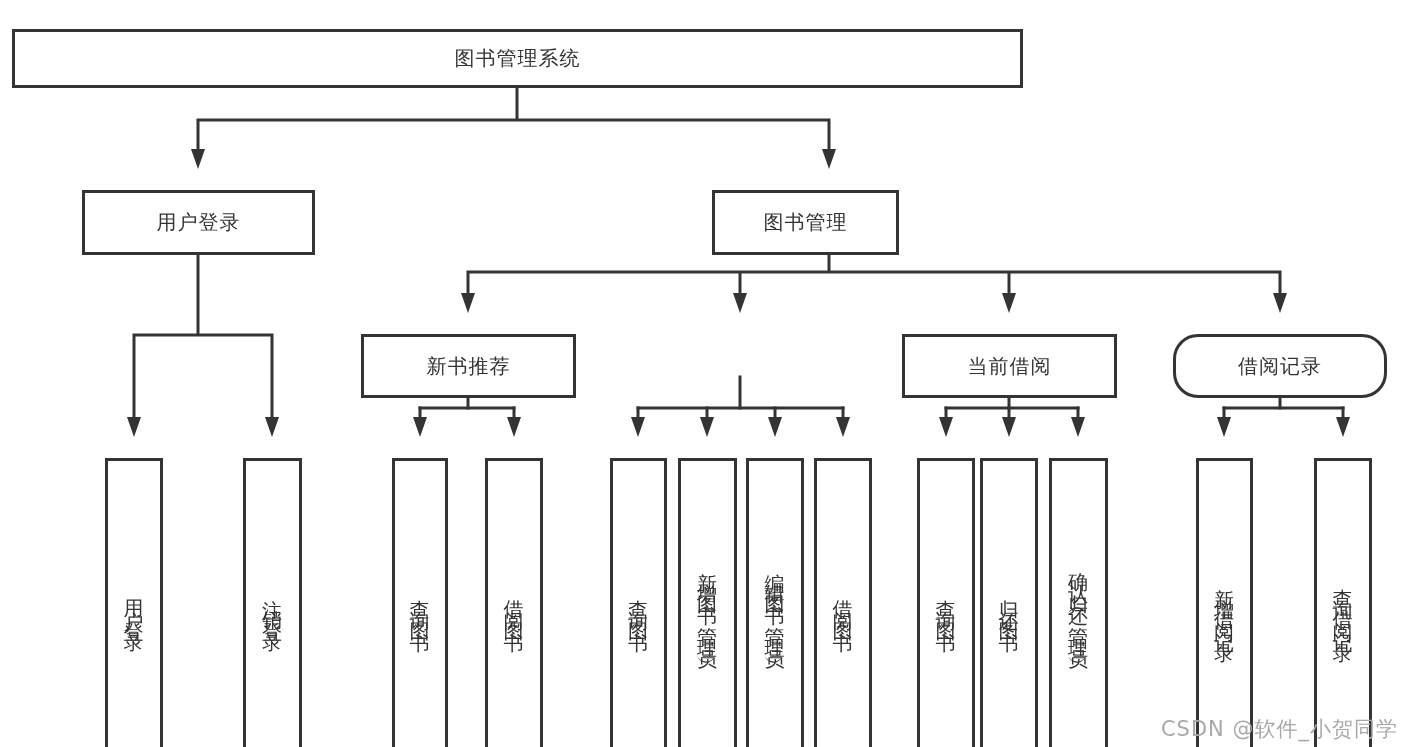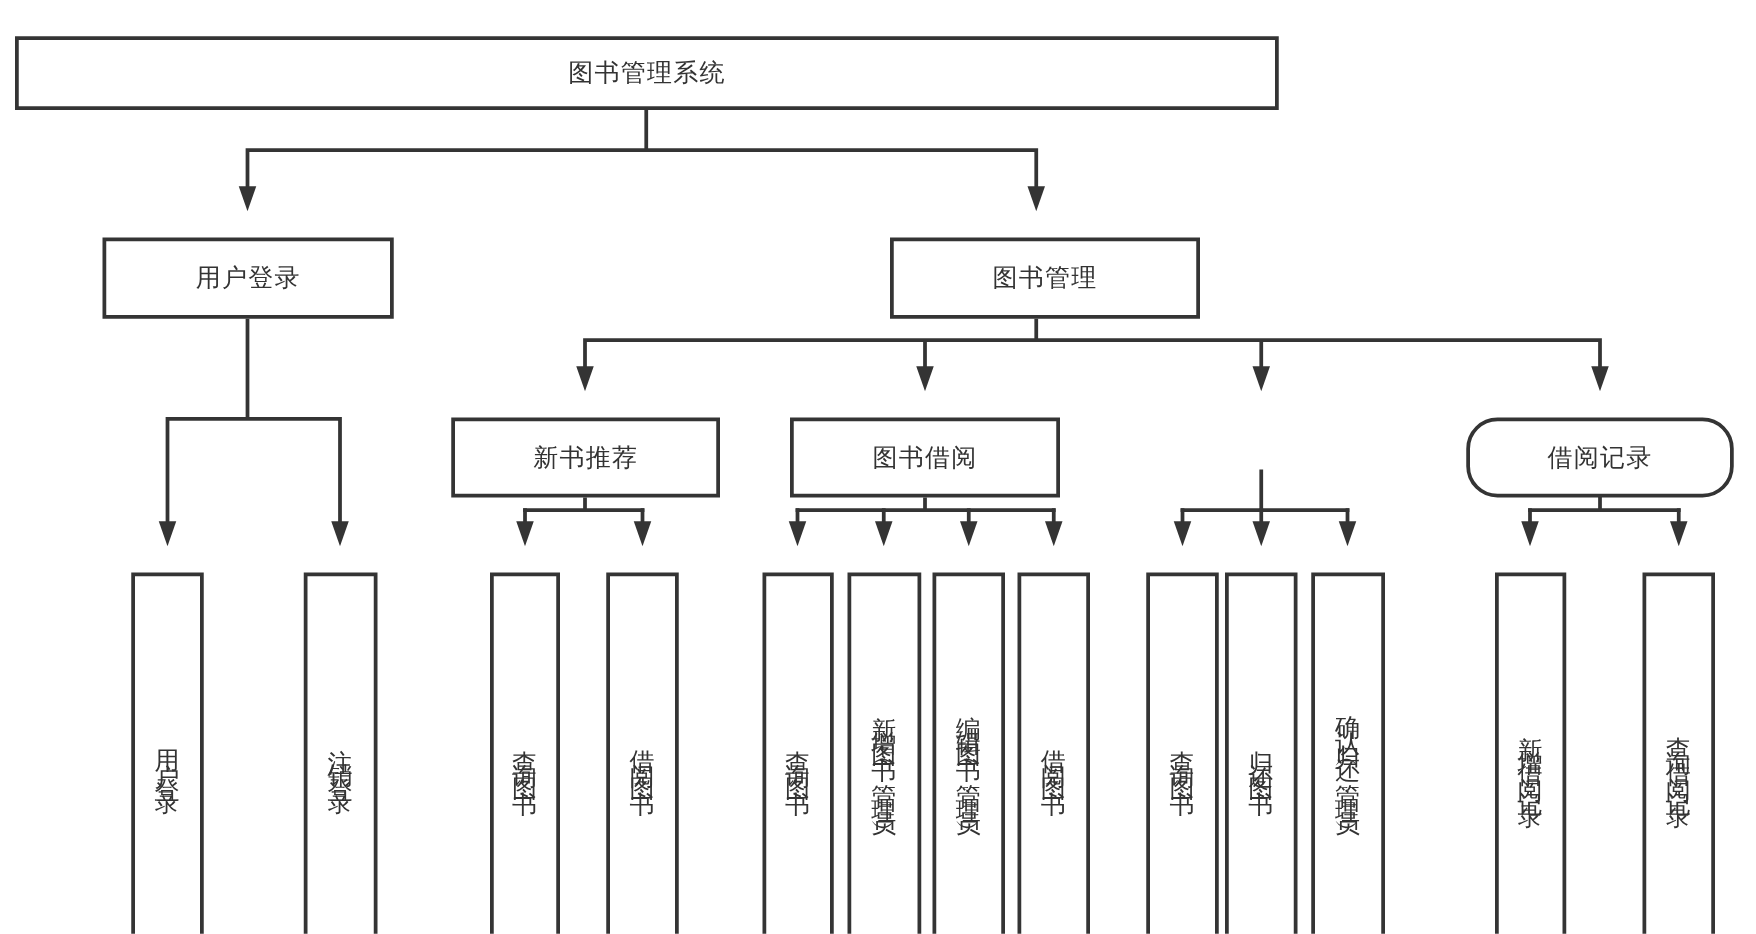--- a/index.html
+++ b/index.html
@@ -104,38 +104,39 @@
       <polygon points="1002,417 1016,417 1009,437"></polygon>
       <polygon points="1071,417 1085,417 1078,437"></polygon>
       <polygon points="1217,417 1231,417 1224,437"></polygon>
       <polygon points="1336,417 1350,417 1343,437"></polygon>
     </g>
   </svg>
 
   <div class="node" style="left:12px; top:8px; width:1011px; height:59px;">图书管理系统</div>
 
   <div class="node" style="left:82px; top:169px; width:233px; height:65px;">用户登录</div>
-  <div class="node" style="left:712px; top:169px; width:248px; height:65px;">图书管理</div>
+  <div class="node" style="left:712px; top:169px; width:187px; height:65px;">图书管理</div>
 
   <div class="node" style="left:361px; top:313px; width:215px; height:64px;">新书推荐</div>
-  <div class="node" style="left:632px; top:313px; width:216px; height:64px;">图书借阅</div>
+  <div class="node" style="left:902px; top:313px; width:215px; height:64px;">当前借阅</div>
   <div class="node" style="left:1173px; top:313px; width:214px; height:64px;border-radius:25px;">借阅记录</div>
 
   <div class="node leaf" style="left:105px; top:437px; width:58px; height:296px;">用户登录</div>
   <div class="node leaf" style="left:243px; top:437px; width:59px; height:296px;">注销登录</div>
 
   <div class="node leaf" style="left:392px; top:437px; width:56px; height:296px;">查询图书</div>
   <div class="node leaf" style="left:485px; top:437px; width:58px; height:296px;">借阅图书</div>
 
   <div class="node leaf" style="left:610px; top:437px; width:57px; height:296px;">查询图书</div>
   <div class="node leaf" style="left:678px; top:437px; width:59px; height:296px;">新增图书（管理员）</div>
   <div class="node leaf" style="left:746px; top:437px; width:58px; height:296px;">编辑图书（管理员）</div>
   <div class="node leaf" style="left:814px; top:437px; width:58px; height:296px;">借阅图书</div>
 
   <div class="node leaf" style="left:917px; top:437px; width:58px; height:296px;">查询图书</div>
   <div class="node leaf" style="left:980px; top:437px; width:58px; height:296px;">归还图书</div>
   <div class="node leaf" style="left:1049px; top:437px; width:59px; height:296px;">确认归还（管理员）</div>
 
   <div class="node leaf" style="left:1196px; top:437px; width:57px; height:296px;">新增借阅记录</div>
   <div class="node leaf" style="left:1314px; top:437px; width:58px; height:296px;">查询借阅记录</div>
 
+  <div class="watermark">CSDN @软件_小贺同学</div>
 
 </div>
 
 </body></html>

